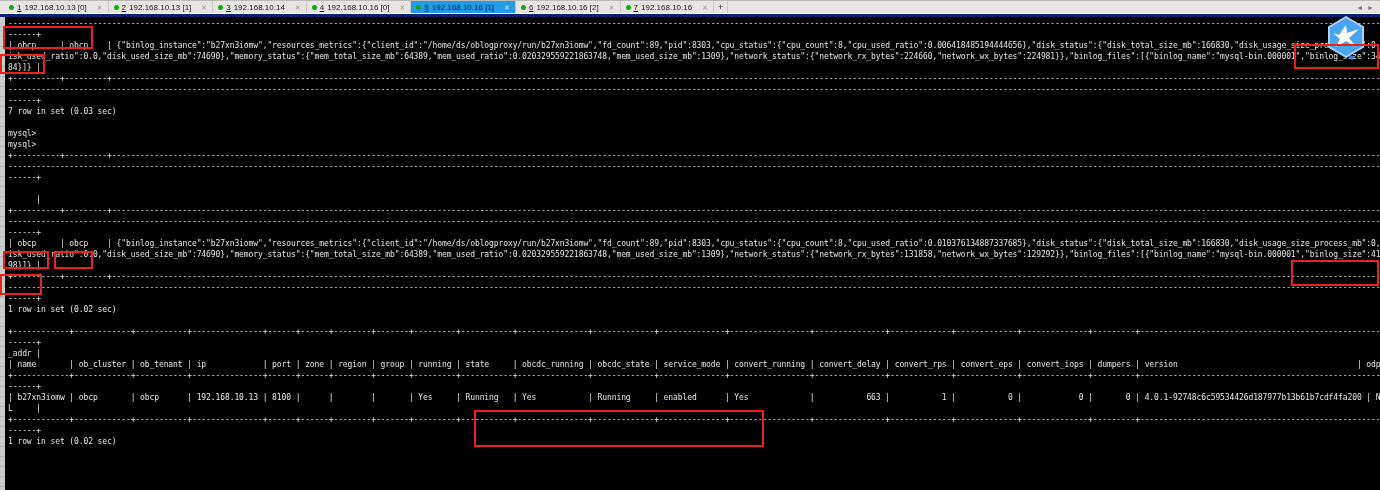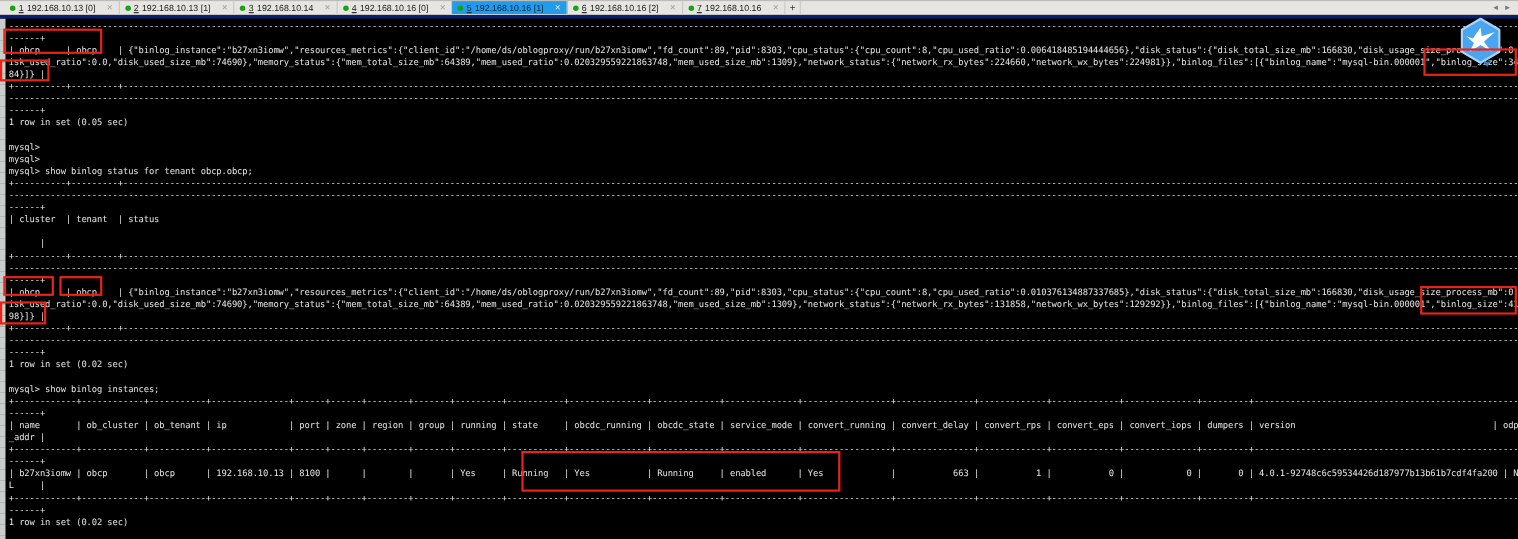--- a/index.html
+++ b/index.html
@@ -96,47 +96,44 @@
 
   <div class="terminal">
       <div class="tline">--------------------------------------------------------------------------------------------------------------------------------------------------------------------------------------------------------------------------------------------------------------------------------------------------------------</div>
       <div class="tline">------+</div>
       <div class="tline">| obcp     | obcp    | {"binlog_instance":"b27xn3iomw","resources_metrics":{"client_id":"/home/ds/oblogproxy/run/b27xn3iomw","fd_count":89,"pid":8303,"cpu_status":{"cpu_count":8,"cpu_used_ratio":0.006418485194444656},"disk_status":{"disk_total_size_mb":166830,"disk_usage_size_process_mb":0,"d</div>
       <div class="tline">isk_used_ratio":0.0,"disk_used_size_mb":74690},"memory_status":{"mem_total_size_mb":64389,"mem_used_ratio":0.020329559221863748,"mem_used_size_mb":1309},"network_status":{"network_rx_bytes":224660,"network_wx_bytes":224981}},"binlog_files":[{"binlog_name":"mysql-bin.000001","binlog_size":34</div>
       <div class="tline">84}]} |</div>
       <div class="tline">+----------+---------+------------------------------------------------------------------------------------------------------------------------------------------------------------------------------------------------------------------------------------------------------------------------------------------</div>
       <div class="tline">--------------------------------------------------------------------------------------------------------------------------------------------------------------------------------------------------------------------------------------------------------------------------------------------------------------</div>
       <div class="tline">------+</div>
-      <div class="tline">1 row in set (0.05 sec)</div>
+      <div class="tline">7 row in set (0.03 sec)</div>
       <div class="tline"></div>
       <div class="tline">mysql&gt;</div>
       <div class="tline">mysql&gt;</div>
-      <div class="tline">mysql&gt; show binlog status for tenant obcp.obcp;</div>
       <div class="tline">+----------+---------+------------------------------------------------------------------------------------------------------------------------------------------------------------------------------------------------------------------------------------------------------------------------------------------</div>
       <div class="tline">--------------------------------------------------------------------------------------------------------------------------------------------------------------------------------------------------------------------------------------------------------------------------------------------------------------</div>
       <div class="tline">------+</div>
-      <div class="tline">| cluster  | tenant  | status</div>
       <div class="tline"></div>
       <div class="tline">      |</div>
       <div class="tline">+----------+---------+------------------------------------------------------------------------------------------------------------------------------------------------------------------------------------------------------------------------------------------------------------------------------------------</div>
       <div class="tline">--------------------------------------------------------------------------------------------------------------------------------------------------------------------------------------------------------------------------------------------------------------------------------------------------------------</div>
       <div class="tline">------+</div>
       <div class="tline">| obcp     | obcp    | {"binlog_instance":"b27xn3iomw","resources_metrics":{"client_id":"/home/ds/oblogproxy/run/b27xn3iomw","fd_count":89,"pid":8303,"cpu_status":{"cpu_count":8,"cpu_used_ratio":0.010376134887337685},"disk_status":{"disk_total_size_mb":166830,"disk_usage_size_process_mb":0,"d</div>
       <div class="tline">isk_used_ratio":0.0,"disk_used_size_mb":74690},"memory_status":{"mem_total_size_mb":64389,"mem_used_ratio":0.020329559221863748,"mem_used_size_mb":1309},"network_status":{"network_rx_bytes":131858,"network_wx_bytes":129292}},"binlog_files":[{"binlog_name":"mysql-bin.000001","binlog_size":41</div>
       <div class="tline">98}]} |</div>
       <div class="tline">+----------+---------+------------------------------------------------------------------------------------------------------------------------------------------------------------------------------------------------------------------------------------------------------------------------------------------</div>
       <div class="tline">--------------------------------------------------------------------------------------------------------------------------------------------------------------------------------------------------------------------------------------------------------------------------------------------------------------</div>
       <div class="tline">------+</div>
       <div class="tline">1 row in set (0.02 sec)</div>
       <div class="tline"></div>
-      <div class="tline">mysql&gt; show binlog instances;</div>
       <div class="tline">+------------+------------+-----------+---------------+------+------+--------+-------+---------+-----------+---------------+-------------+--------------+-----------------+---------------+-------------+-------------+--------------+---------+--------------------------------------------------------------</div>
       <div class="tline">------+</div>
+      <div class="tline">_addr |</div>
       <div class="tline">| name       | ob_cluster | ob_tenant | ip            | port | zone | region | group | running | state     | obcdc_running | obcdc_state | service_mode | convert_running | convert_delay | convert_rps | convert_eps | convert_iops | dumpers | version                                      | odp</div>
-      <div class="tline">_addr |</div>
       <div class="tline">+------------+------------+-----------+---------------+------+------+--------+-------+---------+-----------+---------------+-------------+--------------+-----------------+---------------+-------------+-------------+--------------+---------+--------------------------------------------------------------</div>
       <div class="tline">------+</div>
       <div class="tline">| b27xn3iomw | obcp       | obcp      | 192.168.10.13 | 8100 |      |        |       | Yes     | Running   | Yes           | Running     | enabled      | Yes             |           663 |           1 |           0 |            0 |       0 | 4.0.1-92748c6c59534426d187977b13b61b7cdf4fa200 | NUL</div>
       <div class="tline">L     |</div>
       <div class="tline">+------------+------------+-----------+---------------+------+------+--------+-------+---------+-----------+---------------+-------------+--------------+-----------------+---------------+-------------+-------------+--------------+---------+--------------------------------------------------------------</div>
       <div class="tline">------+</div>
       <div class="tline">1 row in set (0.02 sec)</div>
     </div>
 
   <div class="sliver"></div>

